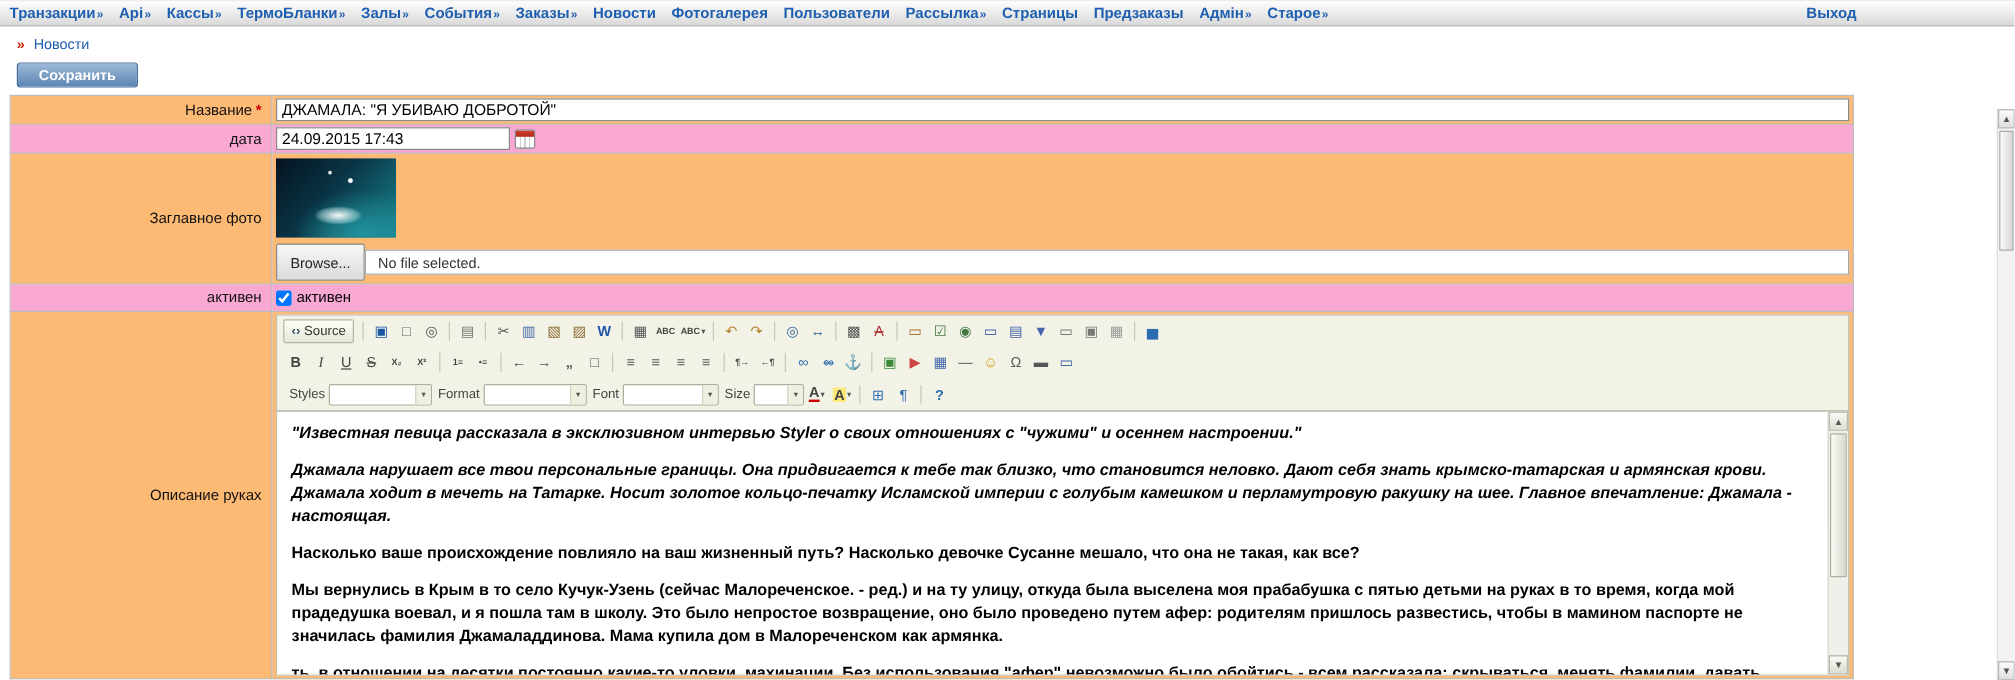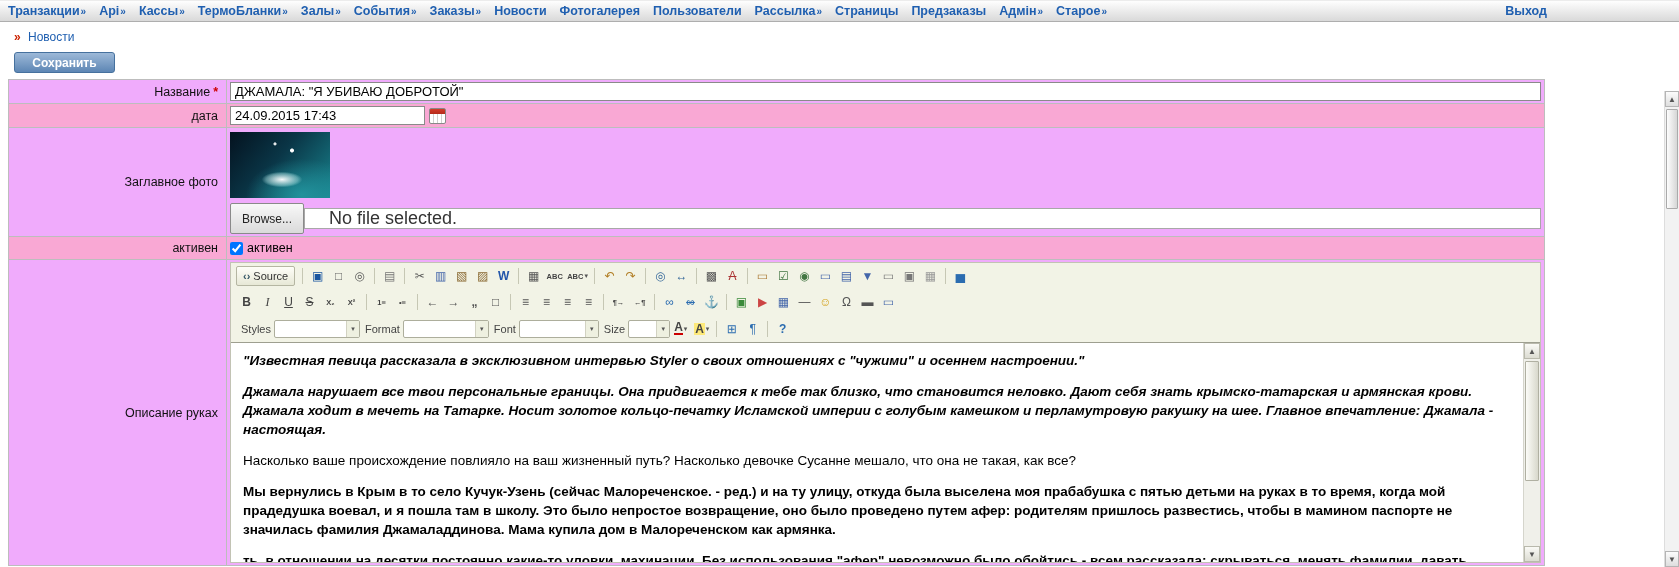--- a/index.html
+++ b/index.html
@@ -18,21 +18,21 @@
   .breadcrumb{padding:8px 0 0 14px;font-size:12px;}
   .bc-arrow{color:#cc2200;font-weight:bold;}
   .bc-link{color:#1f5fb0;margin-left:4px;cursor:pointer;}
 
   .save-btn{display:block;margin:8px 0 6px 14px;width:101px;height:21px;border:1px solid #46719e;border-radius:3px;
     background:linear-gradient(#9db9d8,#5d86b4);color:#fff;font-weight:bold;font-size:12px;font-family:inherit;cursor:pointer;}
 
   .form-table{margin-left:8px;width:1537px;border-collapse:collapse;table-layout:fixed;}
   .form-table td{border:1px solid #bdbdbd;vertical-align:top;}
   td.lbl{text-align:right;padding:4px 8px 4px 4px;font-size:12.5px;color:#111;vertical-align:middle;}
-  tr.odd td{background:#f0abfc;}
+  tr.odd td{background:#fdba74;}
   tr.even td{background:#f9a8d4;}
   td.val{padding:2px 3px;}
   td.val.mid{vertical-align:middle;}
   .req{color:#cc0000;font-weight:bold;margin-left:3px;}
   .text-input{height:19px;border:1px solid #8a8a8a;font-family:inherit;font-size:13px;padding:1px 4px;background:#fff;color:#000;}
   .title-input{width:100%;}
   .date-input{width:195px;vertical-align:middle;}
   .cal-icon{display:inline-block;width:17px;height:16px;margin-left:4px;vertical-align:middle;border:1px solid #888;border-radius:2px;cursor:pointer;
     background:
       linear-gradient(#d23b2a,#b52a1a) 0 0/100% 5px no-repeat,
@@ -42,21 +42,21 @@
   .thumb{width:100px;height:66px;margin:2px 0 5px;
     background:
       radial-gradient(circle 1.5px at 62% 28%, #fff 0 1.5px, transparent 2.5px),
       radial-gradient(circle 1px at 45% 18%, rgba(255,255,255,.9) 0 1px, transparent 2px),
       radial-gradient(ellipse 26px 10px at 52% 72%, rgba(255,255,255,.96), rgba(190,235,235,.4) 60%, transparent 78%),
       radial-gradient(ellipse 70px 45px at 72% 95%, rgba(35,150,160,.9), transparent 80%),
       linear-gradient(130deg,#04121f 0%,#0a3647 45%,#18848e 100%);}
   .file-row{display:flex;align-items:center;}
   .browse-btn{height:31px;padding:0 11px;border:1px solid #8a8a8a;border-radius:2px;
     background:linear-gradient(#f8f8f8,#dadada);font-family:inherit;font-size:12px;color:#222;cursor:pointer;}
-  .file-box{flex:1;height:21px;border:1px solid #a8a8a8;background:#fff;display:flex;align-items:center;padding-left:24px;font-size:18px;color:#333;}
+  .file-box{flex:1;height:21px;border:1px solid #a8a8a8;background:#fff;display:flex;align-items:center;padding-left:10px;font-size:12px;color:#333;}
 
   .chk-row{display:flex;align-items:center;gap:4px;font-size:12.5px;padding:2px 0;}
   .chk{width:13px;height:13px;}
 
   .editor{width:100%;border:1px solid #c2c3b4;background:#f2f3e6;}
   .ed-row{display:flex;align-items:center;padding:3px 5px;height:26px;}
   .ed-row3{height:27px;}
   .ed-btn{min-width:21px;height:20px;display:flex;align-items:center;justify-content:center;border:1px solid transparent;border-radius:2px;cursor:pointer;padding:0 1px;}
   .ed-btn .g{font-size:12px;line-height:1;color:#444;}
   .g.b{font-weight:bold;}
@@ -74,21 +74,21 @@
   .combo-label{font-size:11px;color:#444;margin:0 3px 0 5px;}
   .combo{display:flex;align-items:center;justify-content:flex-end;height:18px;border:1px solid #adae9c;background:#fff;border-radius:2px;cursor:pointer;overflow:hidden;}
   .combo-arr{width:13px;height:100%;display:flex;align-items:center;justify-content:center;font-size:7px;color:#555;border-left:1px solid #d2d2c2;background:#eef0e0;}
   .combo-styles{width:86px;}.combo-format{width:86px;}.combo-font{width:80px;}.combo-size{width:42px;}
 
   .ed-body{display:flex;height:220px;border-top:1px solid #9e9f90;background:#fff;}
   .ed-content{flex:1;padding:8px 14px 0 12px;overflow:hidden;font-size:13.5px;color:#000;}
   .para{margin:0 0 12px;line-height:19px;font-weight:bold;}
   .para.bold-italic{font-weight:bold;font-style:italic;}
   .para.italic{font-style:italic;}
-  .para.bold{font-weight:normal;}
+  .para.bold{font-weight:bold;}
 
   .sb{display:flex;flex-direction:column;background:#f0f0ea;}
   .ed-sb{width:17px;border-left:1px solid #d5d5cc;}
   .sb-btn{height:16px;display:flex;align-items:center;justify-content:center;font-size:8px;color:#555;
     background:linear-gradient(#fafaf6,#dcdcd2);border:1px solid #b9b9ac;cursor:pointer;}
   .sb-track{flex:1;position:relative;}
   .sb-thumb{position:absolute;top:2px;left:1px;right:1px;height:120px;background:linear-gradient(90deg,#fcfcf8,#d8d8cc);
     border:1px solid #b0b0a2;border-radius:1px;cursor:pointer;}
   .page-sb{position:absolute;top:91px;right:0;bottom:0;width:15px;background:#f2f2f2;border-left:1px solid #ddd;}
   .page-sb .sb-btn{background:linear-gradient(#fcfcfc,#dedede);border-color:#b5b5b5;}

